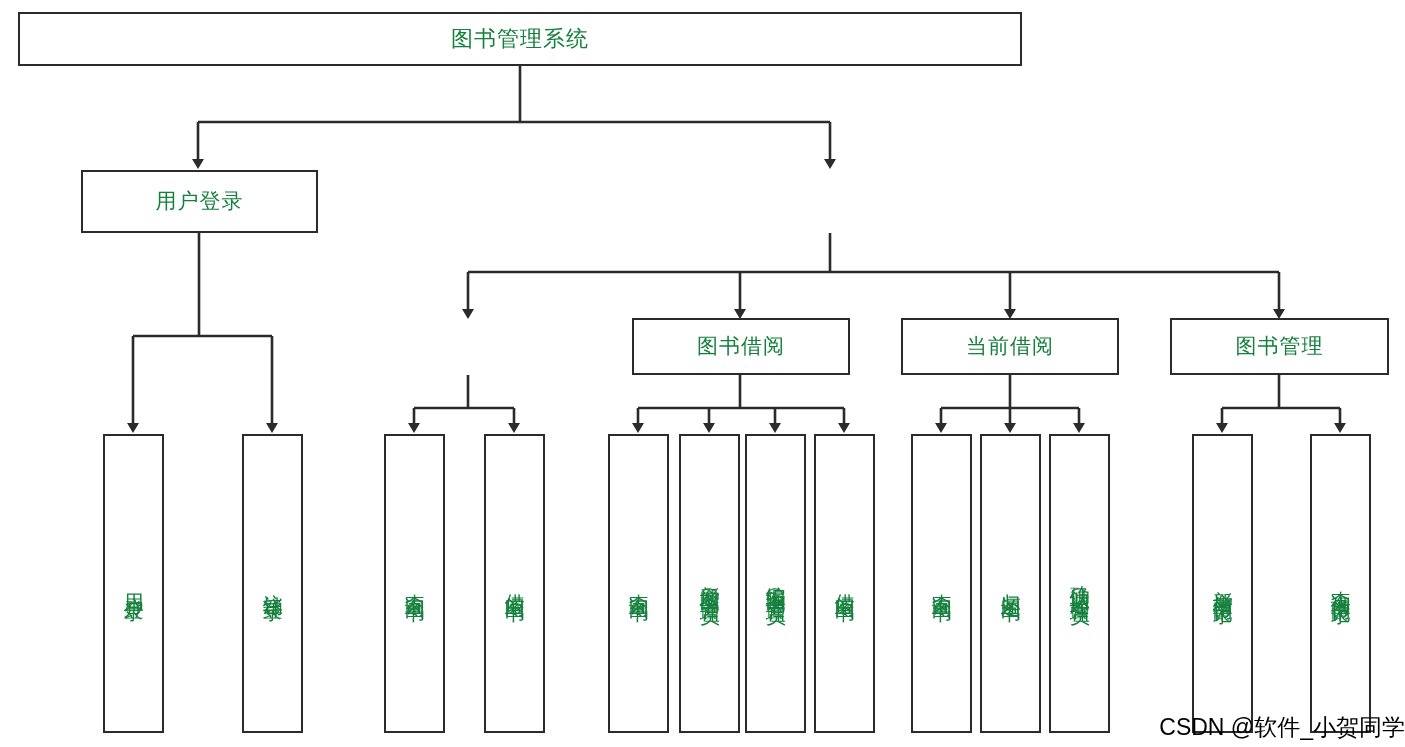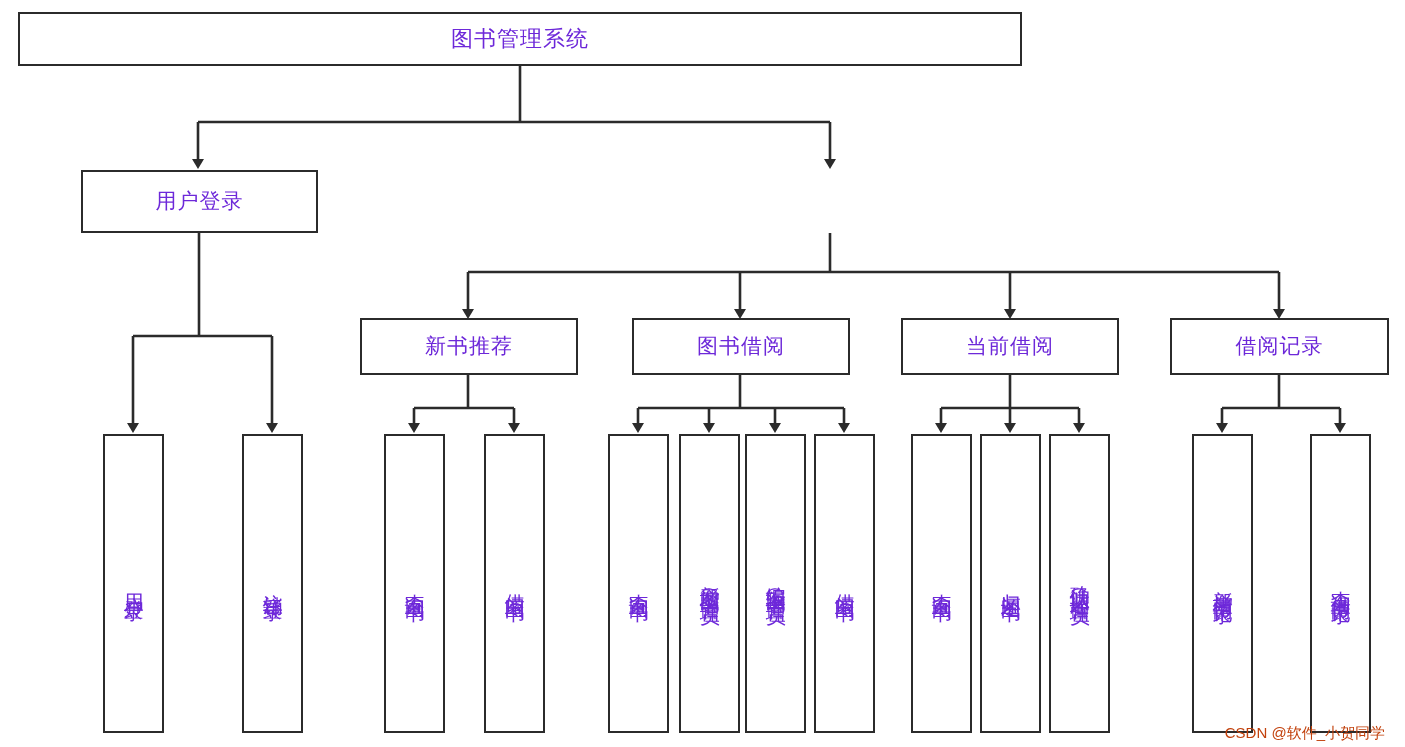--- a/index.html
+++ b/index.html
@@ -18,21 +18,21 @@
     border:2px solid #2b2b2b;
     display:flex;
     align-items:center;
     justify-content:center;
     text-align:center;
   }
   .node .label{
     font-size:21px;
     line-height:1.15;
     letter-spacing:1px;
-    color:#6d28d9;
+    color:#15803d;
     white-space:nowrap;
   }
   .node.root .label{font-size:22px;}
   .node.leaf{
     align-items:flex-start;
     justify-content:center;
     padding-top:8px;
   }
   .node.leaf .label{
     writing-mode:vertical-rl;
@@ -40,24 +40,24 @@
     font-size:20px;
     line-height:1.28;
     letter-spacing:3px;
     white-space:nowrap;
   }
   .node.leaf.center .label{margin-top:54px;}
   .node.leaf.tall .label{margin-top:4px;}
 
   .watermark{
     position:absolute;
-    right:20px;
+    right:0;
     bottom:4px;
-    font-size:15px;
-    color:#c2410c;
+    font-size:23px;
+    color:#000000;
     white-space:nowrap;
     pointer-events:none;
   }
 </style>
 </head>
 <body>
 
 <div id="canvas">
 
   <svg class="links" viewBox="0 0 1405 747" xmlns="http://www.w3.org/2000/svg">
@@ -112,34 +112,31 @@
 
   <div class="node root" style="left:18px;top:12px;width:1004px;height:54px;">
     <span class="label">图书管理系统</span>
   </div>
 
   <div class="node" style="left:81px;top:170px;width:237px;height:63px;">
     <span class="label">用户登录</span>
   </div>
 
 
-  <div class="node" style="left:360px;top:318px;width:218px;height:57px;">
-    <span class="label">新书推荐</span>
-  </div>
 
   <div class="node" style="left:632px;top:318px;width:218px;height:57px;">
     <span class="label">图书借阅</span>
   </div>
 
   <div class="node" style="left:901px;top:318px;width:218px;height:57px;justify-content:center;">
     <span class="label">当前借阅</span>
   </div>
 
   <div class="node" style="left:1170px;top:318px;width:219px;height:57px;">
-    <span class="label">借阅记录</span>
+    <span class="label">图书管理</span>
   </div>
 
   <div class="node leaf center" style="left:103px;top:434px;width:61px;height:299px;">
     <span class="label" style="margin-top: 134px;">用户登录</span>
   </div>
 
   <div class="node leaf center" style="left:242px;top:434px;width:61px;height:299px;">
     <span class="label" style="margin-top: 134px;">注销登录</span>
   </div>
 

